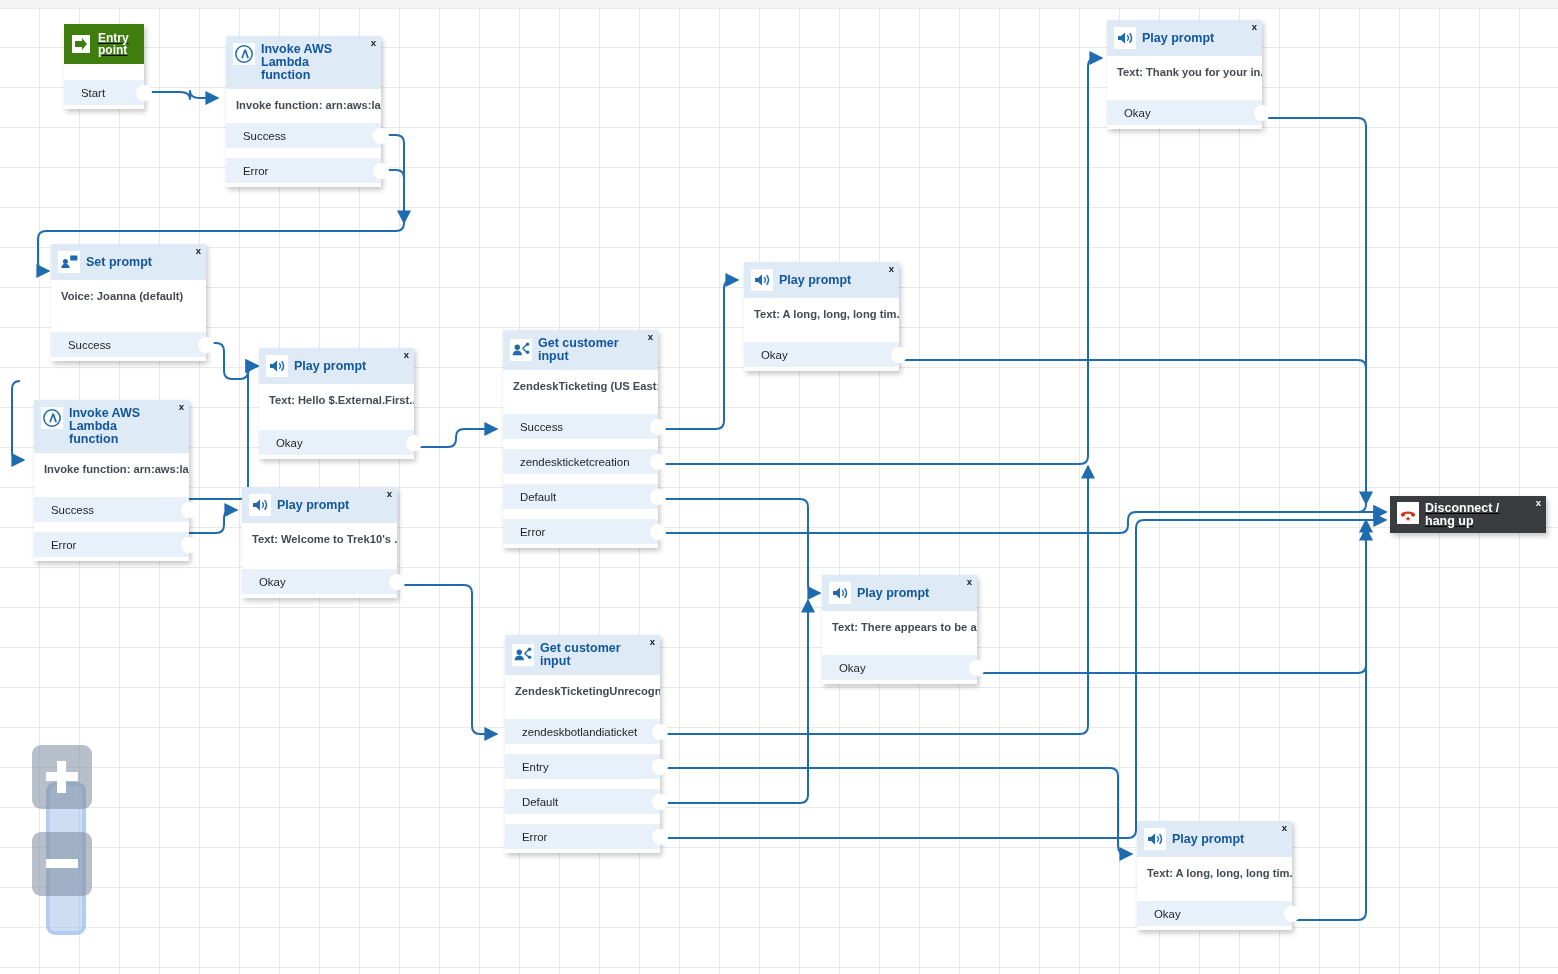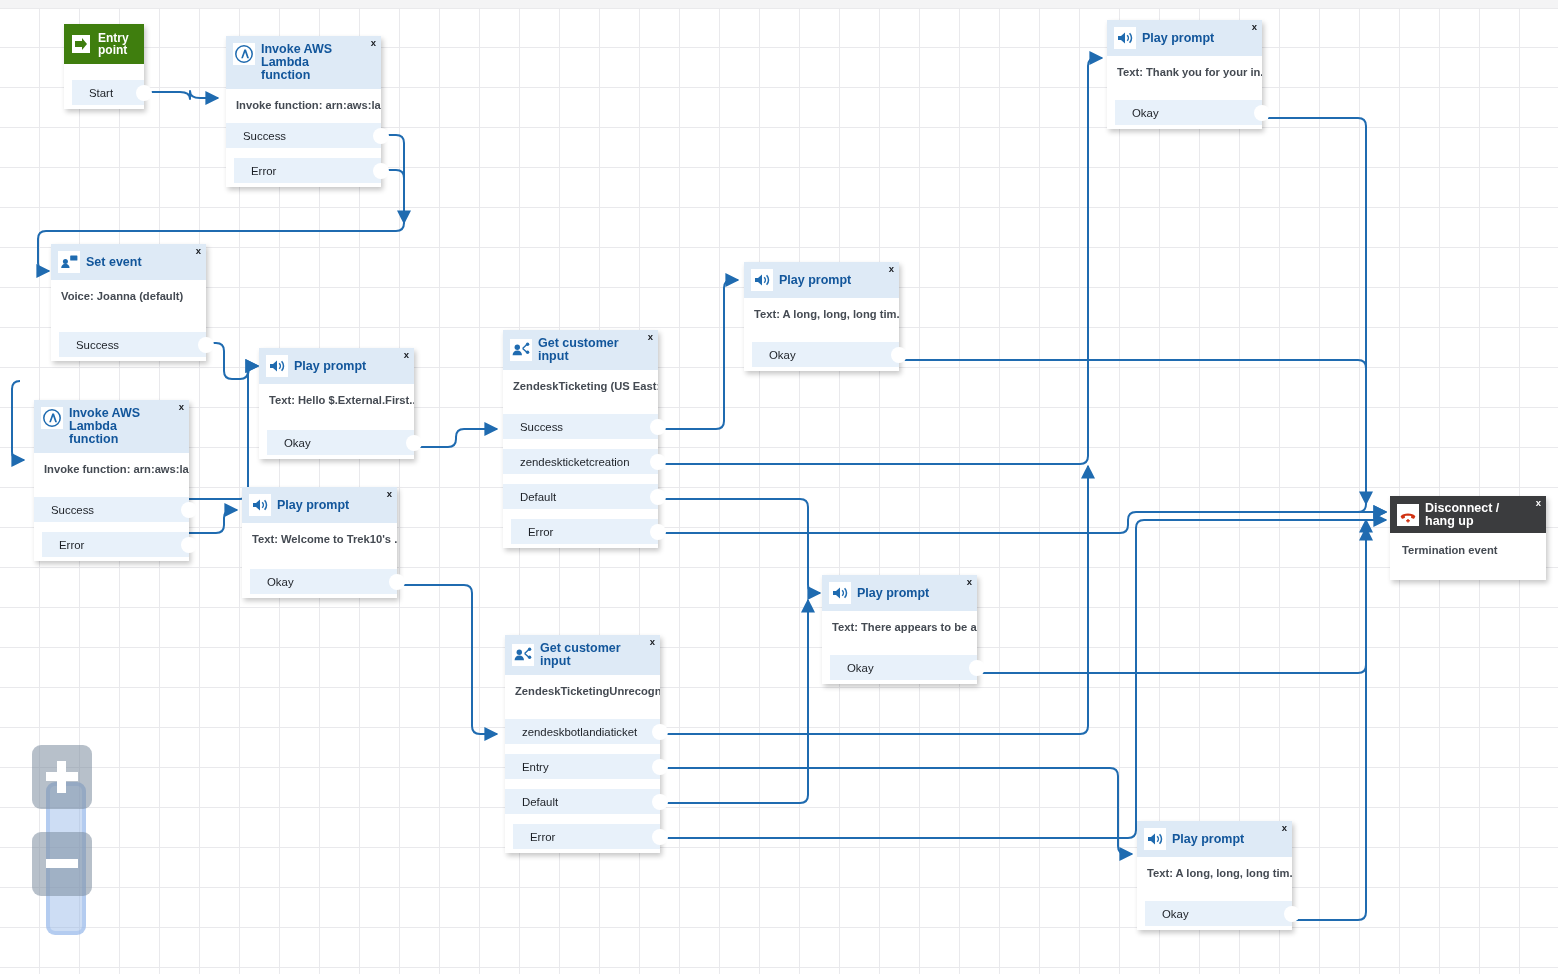--- a/index.html
+++ b/index.html
@@ -67,31 +67,31 @@
   .ports { padding-bottom: 4px; }
   .port {
     background: #e8f1fa;
     height: 25px;
     margin-bottom: 10px;
     display: flex; align-items: center;
     position: relative;
     padding-left: 17px;
     color: #1c2026; font-size: 11.4px;
   }
-  .port:last-child { margin-bottom: 0; margin-left: 8px; }
+  .port:last-child { margin-bottom: 0; }
   .pdot {
     position: absolute; right: -7px; top: 50%;
     transform: translateY(-50%);
     width: 14px; height: 14px; border-radius: 50%;
     background: #ffffff;
     box-shadow: 0 0 0 1px #ffffff;
   }
   
   .entry .nhead {
-    background: #3f7e0e; min-height: 30px; padding: 5px 6px;
+    background: #3f7e0e; min-height: 30px; padding: 5px 6px; text-decoration: underline;
   }
   .entry .nhead .ntitle { color:#ffffff; font-size:12px; line-height:12.5px; }
   .entry .nicon { background: transparent; }
   .entry .nbody { padding: 6px 0 4px 0; height: 6px; }
   
   .disc .nhead { background: #3b3c3e; padding: 6px 7px; }
   .disc .nhead .ntitle { color:#ffffff; line-height:12.5px; }
   .disc .nclose { color:#ffffff; }
   .disc .nbody { color:#444a52; padding: 11px 10px 24px 12px; }
   
@@ -217,21 +217,21 @@
   <div class="node" style="left:51px; top:244px; width:155px;">
     <div class="nhead">
       <span class="nicon">
         <svg width="20" height="20" viewBox="0 0 20 20">
           <rect x="0" y="0" width="20" height="20" fill="#ffffff"></rect>
           <circle cx="6.4" cy="9.4" r="2.5" fill="#1f6bb0"></circle>
           <path d="M2.2 16 c0-2.6 1.9-4.2 4.2-4.2 s4.2 1.6 4.2 4.2 z" fill="#1f6bb0"></path>
           <rect x="11.2" y="3.4" width="7.2" height="5.2" rx="0.6" fill="#1f6bb0"></rect>
         </svg>
       </span>
-      <span class="ntitle">Set event</span>
+      <span class="ntitle">Set prompt</span>
       <span class="nclose">x</span>
     </div>
     <div class="nbody" style="padding-bottom:30px;">Voice: Joanna (default)</div>
     <div class="ports">
       <div class="port">
         <span>Success</span>
         <span class="pdot"></span>
       </div>
     </div>
   </div>
@@ -458,32 +458,31 @@
     <div class="nbody" style="padding-bottom:22px;">Text: A long, long, long tim...</div>
     <div class="ports">
       <div class="port">
         <span>Okay</span>
         <span class="pdot"></span>
       </div>
     </div>
   </div>
 
   <div class="node disc" style="left:1390px; top:496px; width:156px;">
-    <div class="nhead" style="align-items:center;">
+    <div class="nhead" style="align-items:flex-start;text-decoration:underline;">
       <span class="nicon">
         <svg width="20" height="20" viewBox="0 0 20 20">
           <rect x="0" y="0" width="20" height="20" fill="#ffffff"></rect>
           <path d="M2.6 11.4 C5 7.6 15 7.6 17.4 11.4 l-1.2 2.2 c-0.9 0.6 -2.6 -0.2 -3.2 -1 l0.2 -1.5 c-1.6 -0.6 -4.8 -0.6 -6.4 0 l0.2 1.5 c-0.6 0.8 -2.3 1.6 -3.2 1 z" fill="#d13212"></path>
           <path d="M10 14.1 v3.4 M8.2 15.8 h3.6" stroke="#d13212" stroke-width="1.4" fill="none"></path>
         </svg>
       </span>
       <span class="ntitle" style="white-space:normal; max-width:112px;">Disconnect / hang up</span>
       <span class="nclose">x</span>
     </div>
-    <div class="nbody">Termination event</div>
   </div>
 
   <div id="zoomctl">
     <div class="zslider"></div>
     <div class="zbtn" id="zoomin">
       <span class="bar" style="width:32px;height:9px;left:14px;top:27px;"></span>
       <span class="bar" style="width:9px;height:32px;left:25px;top:16px;"></span>
     </div>
     <div class="zbtn" id="zoomout">
       <span class="bar" style="width:32px;height:9px;left:14px;top:27px;"></span>

